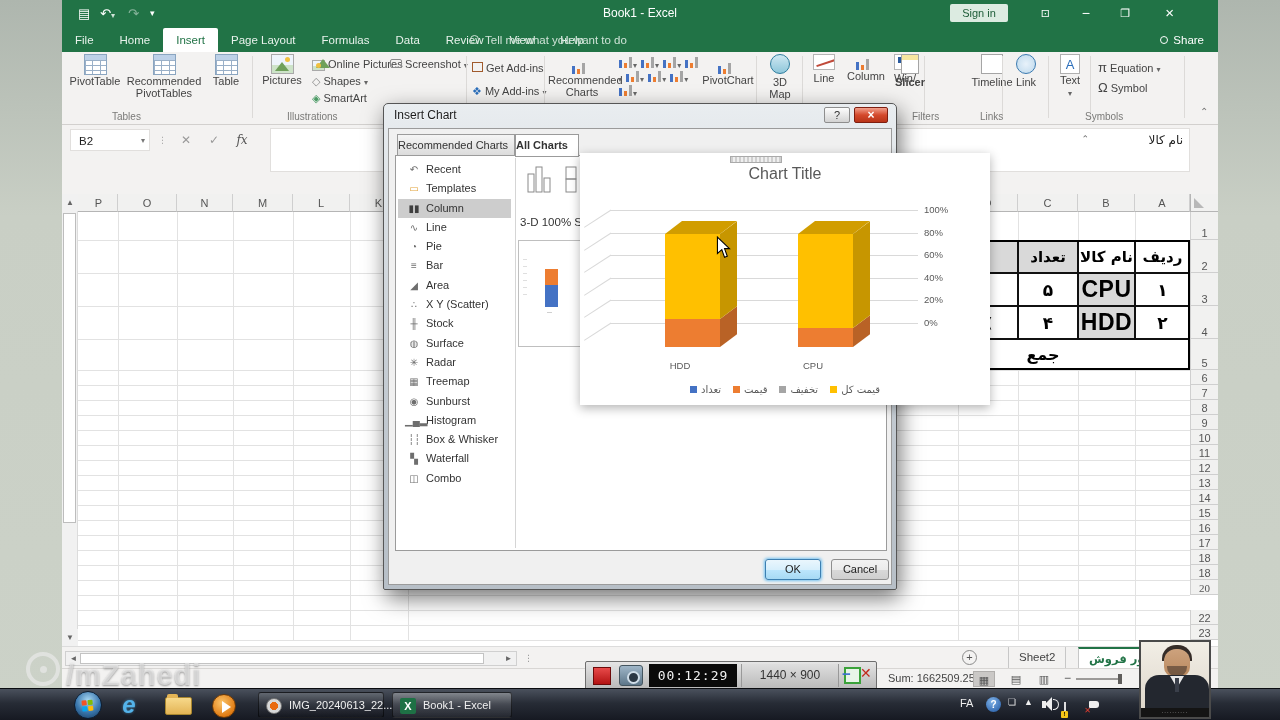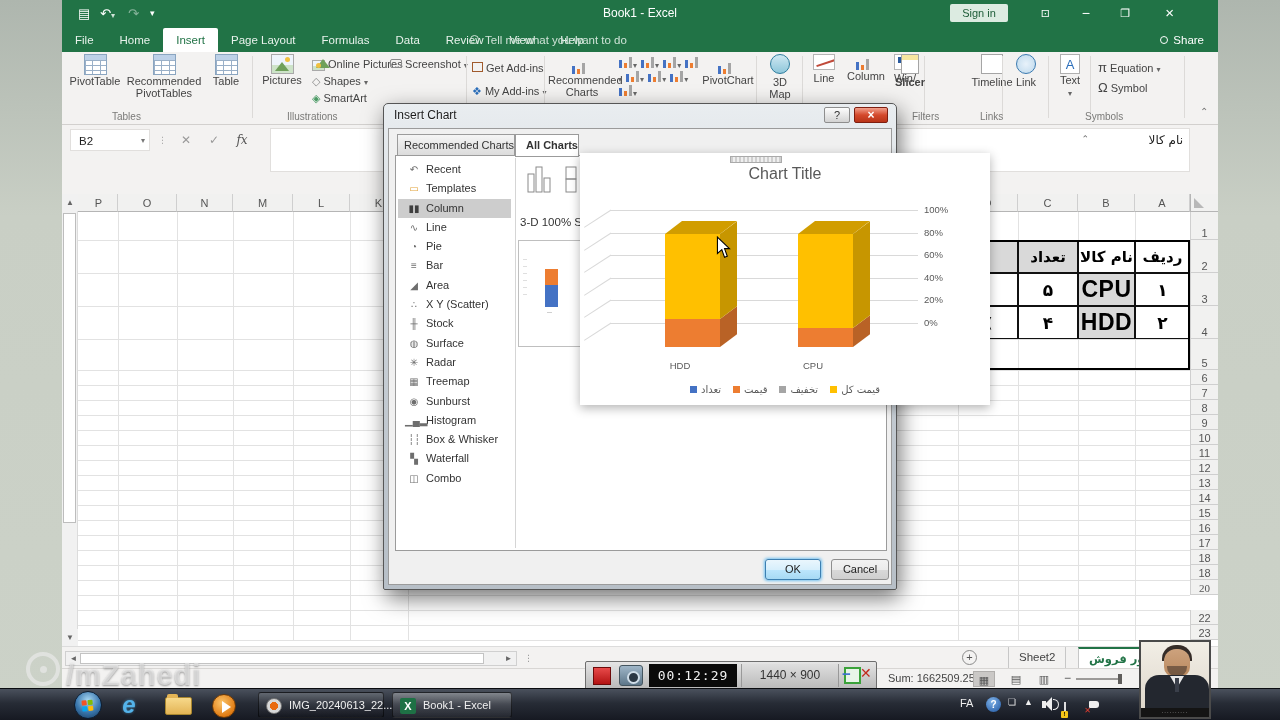--- a/index.html
+++ b/index.html
@@ -89,21 +89,21 @@
   #zoom-minus { position:absolute; left:1002px; top:2px; color:#555; font-size:12px; }
   #zoom-track { position:absolute; left:1014px; top:9px; width:46px; height:2px; background:#9c9a98; }
   #zoom-handle { position:absolute; left:1056px; top:5px; width:4px; height:10px; background:#5f5d5b; }
 
   
   #dialog { position:absolute; left:383px; top:103px; width:514px; height:487px; z-index:10; border:1px solid #565656; border-radius:5px 5px 2px 2px; background:linear-gradient(#e9edf0,#c3cad1 60%,#b7bfc7); box-shadow:3px 8px 22px rgba(0,0,0,.55); }
   #dlg-title { position:absolute; left:10px; top:4px; font-size:12px; color:#1c1c1c; text-shadow:0 1px 0 rgba(255,255,255,.7); }
   #dlg-help { position:absolute; right:46px; top:3px; width:26px; height:16px; background:linear-gradient(#fdfdfd,#d3d3d3); border:1px solid #8e8e8e; border-radius:2px; text-align:center; font-size:11px; color:#333; line-height:14px; }
   #dlg-close { position:absolute; right:8px; top:3px; width:34px; height:16px; background:linear-gradient(#f2a08c,#d4492c 50%,#b83418); border:1px solid #7e1e10; border-radius:2px; text-align:center; color:#fff; font-size:12px; line-height:14px; font-weight:bold; }
   #dlg-body { position:absolute; left:4px; right:4px; top:24px; bottom:4px; background:#f0f0f0; border:1px solid #9b9b9b; }
-  .dlg-tab { position:absolute; top:5px; height:22px; font-size:11px; color:#333; text-align:right; line-height:21px; border:1px solid #9b9b9b; background:linear-gradient(#f5f5f5,#dcdcdc); z-index:1; }
+  .dlg-tab { position:absolute; top:5px; height:22px; font-size:11px; color:#333; text-align:left; line-height:21px; border:1px solid #9b9b9b; background:linear-gradient(#f5f5f5,#dcdcdc); z-index:1; }
   .dlg-tab.active { background:#fff; height:23px; z-index:3; font-weight:bold; }
   #dlg-content { position:absolute; left:6px; top:26px; width:492px; height:396px; background:#fff; border:1px solid #9b9b9b; z-index:2; }
   #type-list { position:absolute; left:2px; top:4px; width:113px; }
   .tl-item { position:relative; height:19.3px; line-height:19.3px; font-size:11px; color:#333; padding-left:28px; white-space:nowrap; }
   .tl-item.selected { background:#cdcdcd; }
   .tl-ic { position:absolute; left:7px; top:0; width:18px; font-size:10px; color:#6e6e6e; text-align:center; }
   #list-div { position:absolute; left:119px; top:2px; width:1px; height:390px; background:#d5d5d5; }
   .subtype-ic { position:absolute; top:6px; width:30px; height:36px; }
   #subtype-label { position:absolute; left:124px; top:60px; width:70px; font-size:11.5px; color:#333; white-space:nowrap; overflow:hidden; }
   #minipreview { position:absolute; left:122px; top:84px; width:68px; height:107px; background:#fff; border:1px solid #bfbfbf; }
@@ -445,20 +445,23 @@
     <div class="inv-cell" style="left:0;top:33px;width:60px;height:33px;"></div>
     <div class="inv-cell inv-num" style="left:60px;top:33px;width:60px;height:33px;">۵</div>
     <div class="inv-cell inv-gray inv-latin" style="left:120px;top:33px;width:57px;height:33px;">CPU</div>
     <div class="inv-cell inv-num" style="left:177px;top:33px;width:55px;height:33px;">۱</div>
 
     <div class="inv-cell" style="left:0;top:66px;width:60px;height:33px;justify-content:flex-start;padding-left:28px;font-size:14px;">(</div>
     <div class="inv-cell inv-num" style="left:60px;top:66px;width:60px;height:33px;">۴</div>
     <div class="inv-cell inv-gray inv-latin" style="left:120px;top:66px;width:57px;height:33px;">HDD</div>
     <div class="inv-cell inv-num" style="left:177px;top:66px;width:55px;height:33px;">۲</div>
 
+    <div class="inv-cell" style="left:0;top:99px;width:232px;height:31px;justify-content:flex-start;">
+      <span style="margin-left:44px;width:80px;text-align:center;font-weight:bold;font-size:16px;">جمع</span>
+    </div>
     <div id="inv-outline"></div>
   </div>
 
   <div id="dialog">
     <span id="dlg-title">Insert Chart</span>
     <span id="dlg-help">?</span>
     <span id="dlg-close">×</span>
     <div id="dlg-body">
       <div class="dlg-tab" style="left:8px;width:118px;">Recommended Charts</div>
       <div class="dlg-tab active" style="left:126px;width:64px;">All Charts</div>

